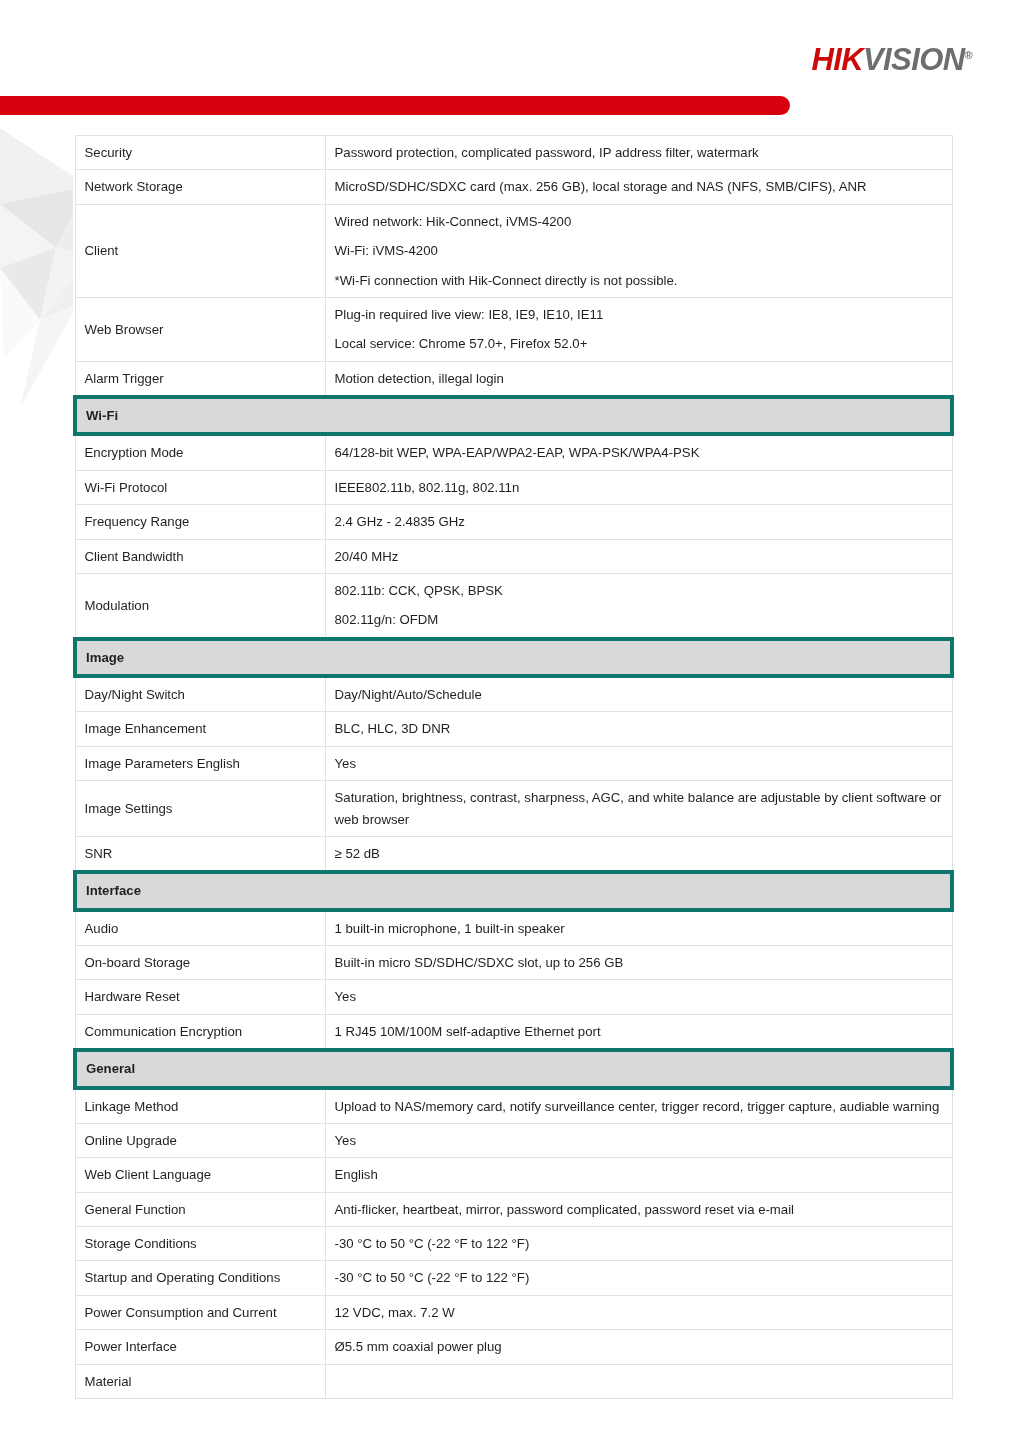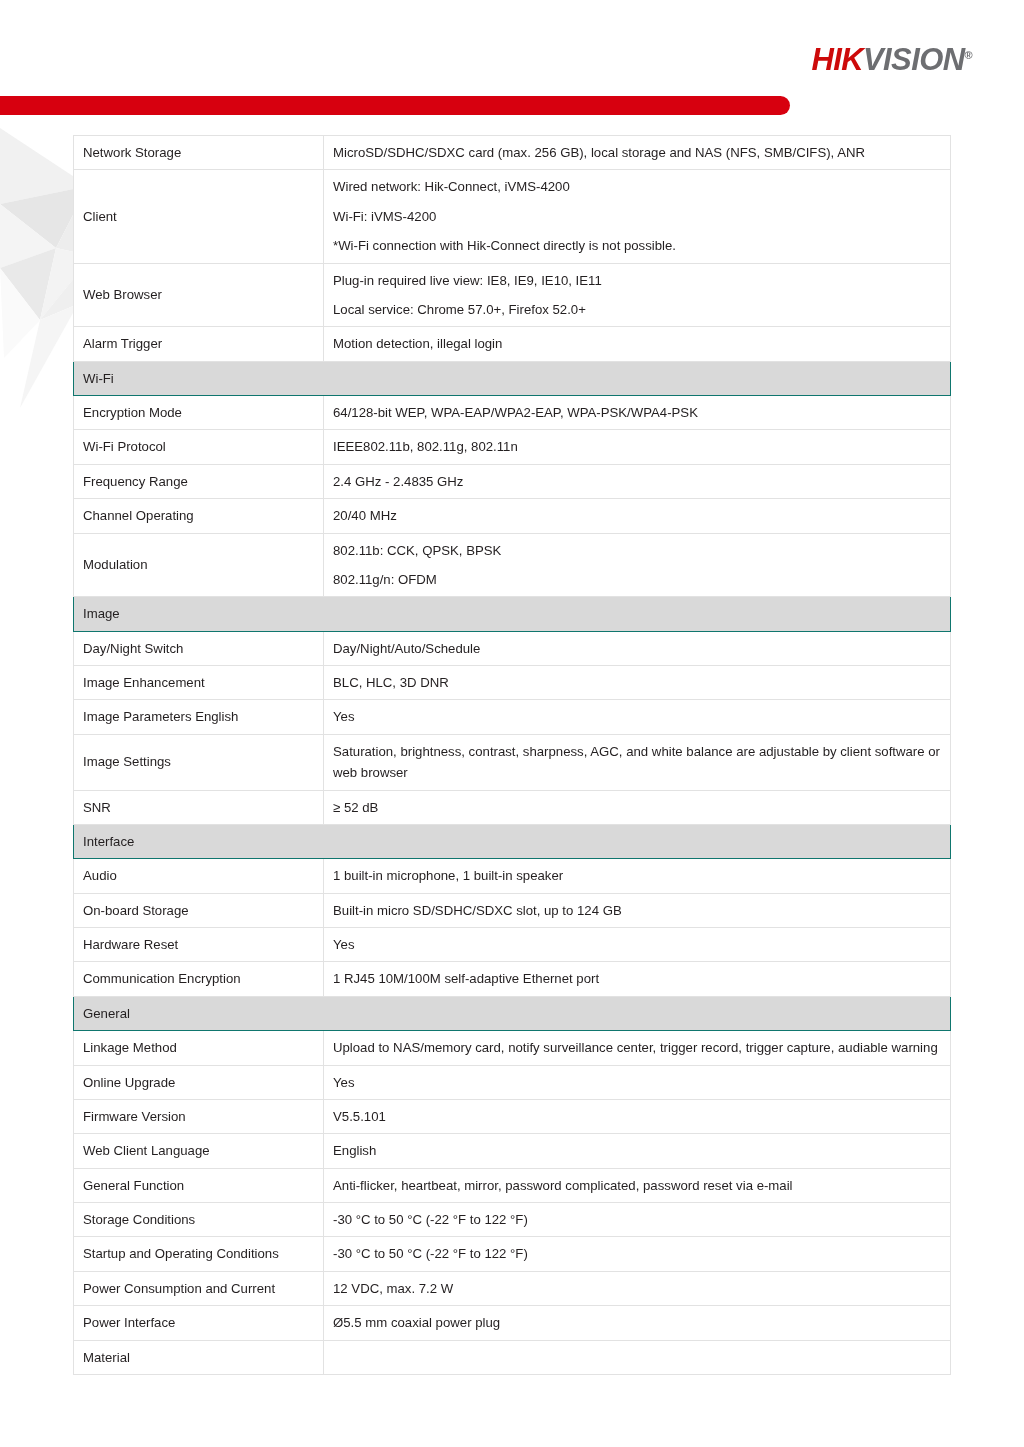--- a/index.html
+++ b/index.html
@@ -86,22 +86,22 @@
     line-height: 1.62;
     color: #231f20;
     padding: 6px 9px;
     vertical-align: middle;
   }
   td.col-label { width: 250px; }
   td.col-value { width: 627px; }
 
   tr.section-row td {
     background: #d9d9d9;
-    font-weight: normal;
-    border: 1px solid #0f766e;
+    font-weight: bold;
+    border: 4px solid #0f766e;
     padding: 6px 9px;
   }
   .cell-line { display: block; }
   .cell-line + .cell-line { margin-top: 8px; }
 </style>
 </head>
 <body>
 
 <div class="watermark">
   <svg width="130" height="300" viewBox="0 0 130 300" xmlns="http://www.w3.org/2000/svg" aria-hidden="true">
@@ -119,20 +119,26 @@
 
 <div class="page-header">
   <div class="brand-logo"><span class="brand-hik">HIK</span><span class="brand-vision">VISION</span><span class="brand-reg">®</span></div>
   <div class="header-bar"></div>
 </div>
 
 <div class="spec-table-wrap">
   <table class="spec-table">
     <tbody>
         <tr>
+          <td class="col-label">Security</td>
+          <td class="col-value">
+            <span class="cell-line">Password protection, complicated password, IP address filter, watermark</span>
+          </td>
+        </tr>
+        <tr>
           <td class="col-label">Network Storage</td>
           <td class="col-value">
             <span class="cell-line">MicroSD/SDHC/SDXC card (max. 256 GB), local storage and NAS (NFS, SMB/CIFS), ANR</span>
           </td>
         </tr>
         <tr>
           <td class="col-label">Client</td>
           <td class="col-value">
             <span class="cell-line">Wired network: Hik-Connect, iVMS-4200</span>
             <span class="cell-line">Wi-Fi: iVMS-4200</span>
@@ -167,21 +173,21 @@
             <span class="cell-line">IEEE802.11b, 802.11g, 802.11n</span>
           </td>
         </tr>
         <tr>
           <td class="col-label">Frequency Range</td>
           <td class="col-value">
             <span class="cell-line">2.4 GHz - 2.4835 GHz</span>
           </td>
         </tr>
         <tr>
-          <td class="col-label">Channel Operating</td>
+          <td class="col-label">Client Bandwidth</td>
           <td class="col-value">
             <span class="cell-line">20/40 MHz</span>
           </td>
         </tr>
         <tr>
           <td class="col-label">Modulation</td>
           <td class="col-value">
             <span class="cell-line">802.11b: CCK, QPSK, BPSK</span>
             <span class="cell-line">802.11g/n: OFDM</span>
           </td>
@@ -224,21 +230,21 @@
         </tr>
         <tr>
           <td class="col-label">Audio</td>
           <td class="col-value">
             <span class="cell-line">1 built-in microphone, 1 built-in speaker</span>
           </td>
         </tr>
         <tr>
           <td class="col-label">On-board Storage</td>
           <td class="col-value">
-            <span class="cell-line">Built-in micro SD/SDHC/SDXC slot, up to 124 GB</span>
+            <span class="cell-line">Built-in micro SD/SDHC/SDXC slot, up to 256 GB</span>
           </td>
         </tr>
         <tr>
           <td class="col-label">Hardware Reset</td>
           <td class="col-value">
             <span class="cell-line">Yes</span>
           </td>
         </tr>
         <tr>
           <td class="col-label">Communication Encryption</td>
@@ -252,26 +258,20 @@
         <tr>
           <td class="col-label">Linkage Method</td>
           <td class="col-value">
             <span class="cell-line">Upload to NAS/memory card, notify surveillance center, trigger record, trigger capture, audiable warning</span>
           </td>
         </tr>
         <tr>
           <td class="col-label">Online Upgrade</td>
           <td class="col-value">
             <span class="cell-line">Yes</span>
-          </td>
-        </tr>
-        <tr>
-          <td class="col-label">Firmware Version</td>
-          <td class="col-value">
-            <span class="cell-line">V5.5.101</span>
           </td>
         </tr>
         <tr>
           <td class="col-label">Web Client Language</td>
           <td class="col-value">
             <span class="cell-line">English</span>
           </td>
         </tr>
         <tr>
           <td class="col-label">General Function</td>

